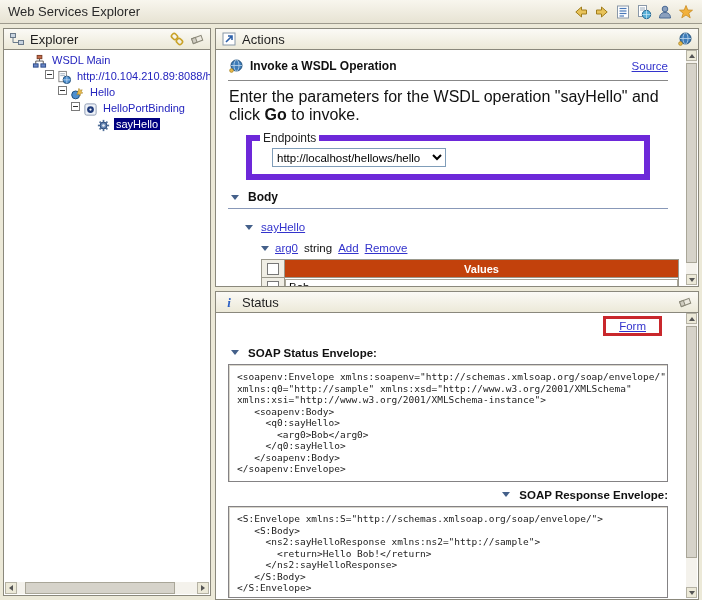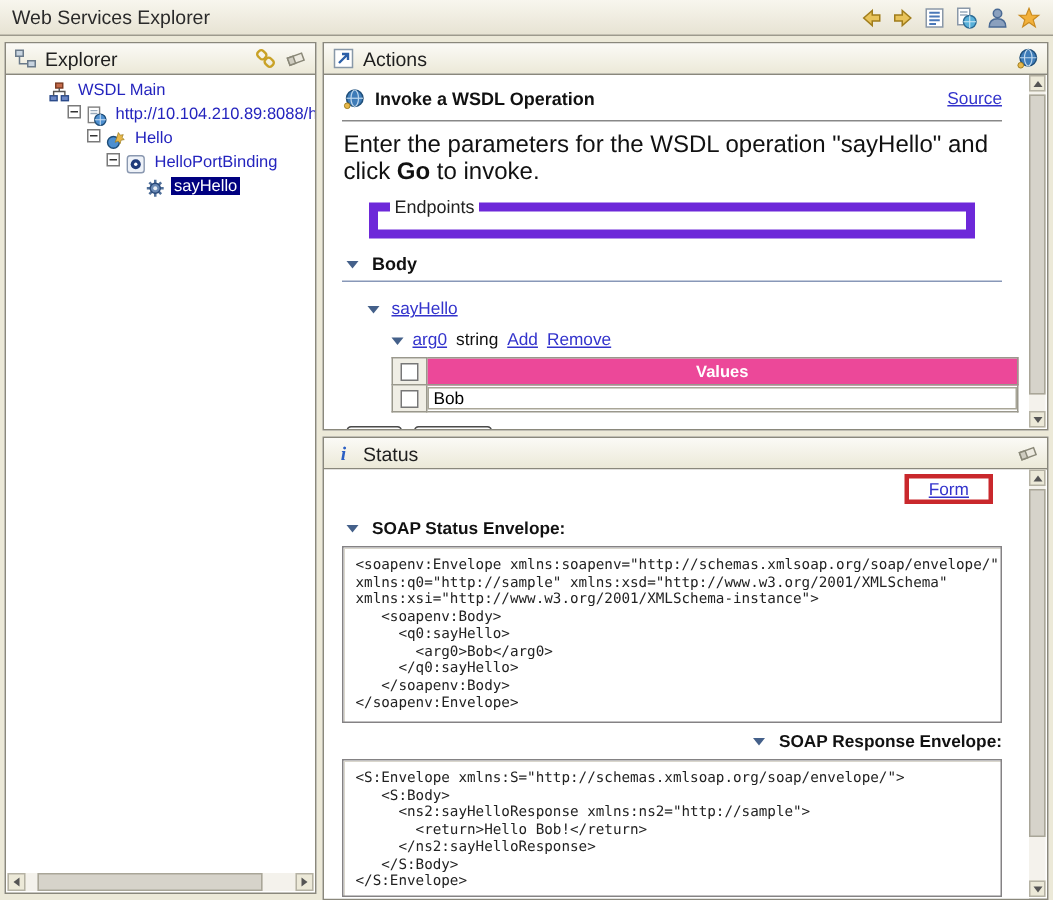--- a/index.html
+++ b/index.html
@@ -67,21 +67,21 @@
   select{font-size:11.5px;width:174px;margin:2px 0 0 12px;border:1px solid #7F9DB9;background:#fff;height:19px;font-family:inherit;}
   .sect{display:flex;align-items:center;gap:9px;margin:10px 0 0 3px;}
   .sect b{font-size:12px;}
   .tri-down{width:0;height:0;border-left:4px solid transparent;border-right:4px solid transparent;border-top:5px solid #44608A;flex:none;}
   .op-row{display:flex;align-items:center;gap:8px;margin:12px 0 0 17px;}
   .arg-row{display:flex;align-items:center;gap:6px;margin:9px 0 0 33px;font-size:11.5px;}
   .arg-row .plain{color:#111;}
   table.vals{border-collapse:collapse;margin:5px 0 0 33px;width:418px;}
   .vals td,.vals th{border:1px solid #9A988C;height:17px;padding:0;}
   .vals .cb{width:22px;background:#F0EEE5;text-align:center;}
-  .vals th{background:#ec4899;color:#fff;font-size:11px;font-weight:bold;text-align:center;}
+  .vals th{background:#c2410c;color:#fff;font-size:11px;font-weight:bold;text-align:center;}
   .valcell input{width:calc(100% - 8px);margin:0 auto;height:13px;border:1px solid #A9A698;font-size:11.5px;font-family:inherit;padding:0 3px;display:block;}
   input[type=checkbox]{appearance:none;-webkit-appearance:none;width:12px;height:12px;border:1px solid #777;background:#fff;margin:0;vertical-align:middle;}
   .btnrow{margin:9px 0 0 3px;display:flex;gap:8px;}
   button{font-size:11.5px;font-family:inherit;color:#111;background:linear-gradient(#FFFFFF,#E9E6DB);
     border:1px solid #4A4A4A;border-radius:3px;padding:2px 10px;cursor:pointer;}
   
   .stat-body{padding:2px 18px 0 12px;font-size:12px;}
   .form-row{position:relative;height:28px;}
   .red-annot{position:absolute;right:6px;top:1px;border:3px solid #C9282C;padding:0 13px;}
   .lblrow{display:flex;align-items:center;gap:9px;margin:2px 0 4px 3px;height:15px;}
@@ -281,20 +281,23 @@
             <circle cx="3.5" cy="12.5" r="1.9" fill="#E8B84B" stroke="#9A7A1C" stroke-width="0.6"></circle>
           </svg>
         </span>
       <b>Invoke a WSDL Operation</b>
       <a>Source</a>
     </div>
     <hr class="rule">
     <div class="instr"><span>Enter the parameters for the WSDL operation "sayHello" and click </span><b>Go</b><span> to invoke.</span></div>
     <fieldset>
       <legend>Endpoints</legend>
+      <select>
+        <option>http://localhost/hellows/hello</option>
+      </select>
     </fieldset>
     <div class="sect">
       <span class="tri-down"></span>
       <b>Body</b>
     </div>
     <hr class="rule blue">
     <div class="op-row">
       <span class="tri-down"></span>
       <a>sayHello</a>
     </div>

